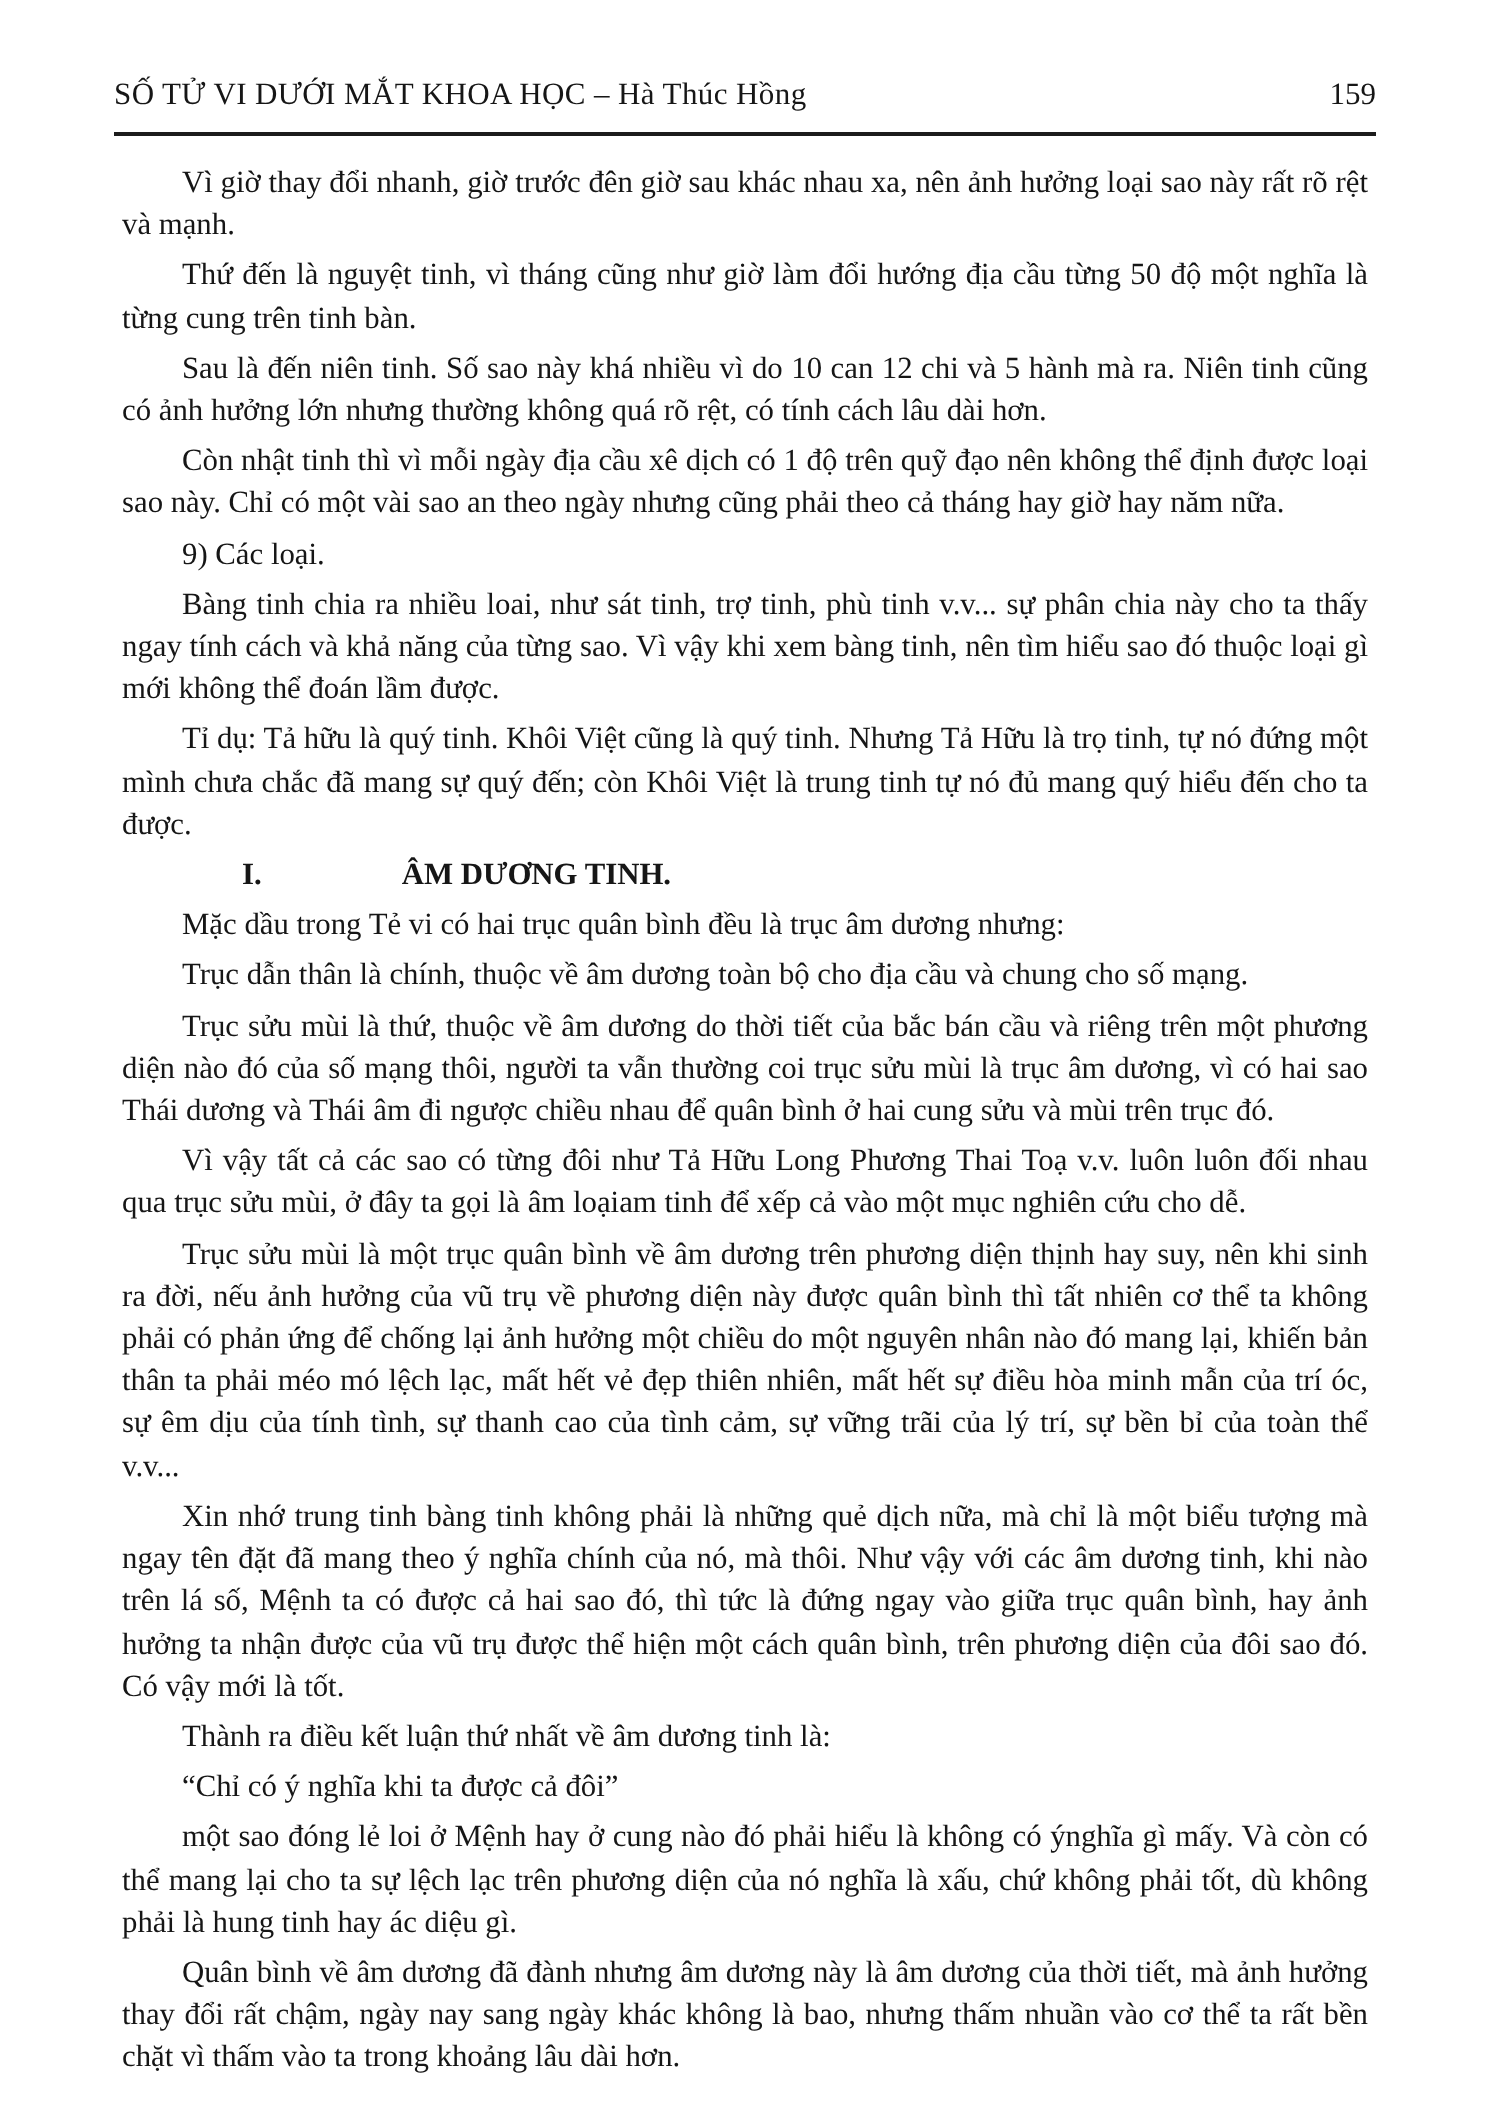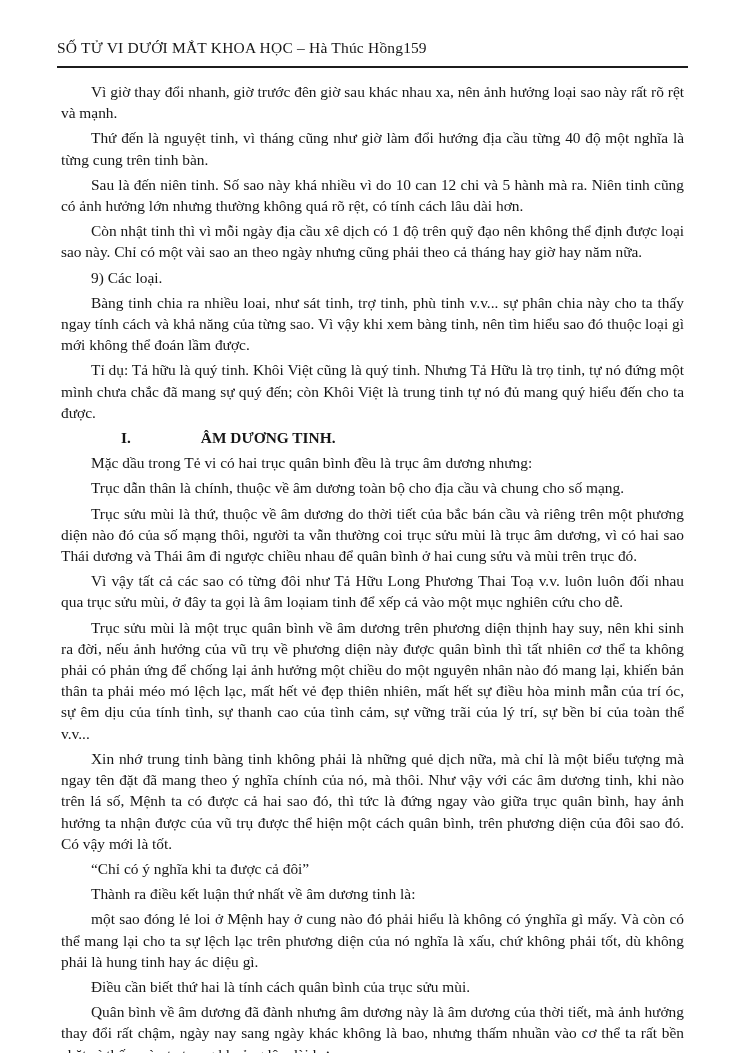--- a/index.html
+++ b/index.html
@@ -13,20 +13,21 @@
     box-sizing: border-box;
     background: #ffffff;
     font-family: "Liberation Serif", "DejaVu Serif", serif;
     color: #161616;
     padding: 38px 56px 0 57px;
     overflow: hidden;
     position: relative;
   }
   .running-header {
     display: flex;
+    justify-content: space-between;
     align-items: baseline;
     font-size: 15.5px;
     line-height: 20px;
     padding-bottom: 8px;
     border-bottom: 2px solid #1c1c1c;
   }
   .running-header .title {
     letter-spacing: 0.2px;
   }
   .body-text {
@@ -57,35 +58,34 @@
 
 <div class="page">
 
   <div class="running-header">
     <span class="title">SỐ TỬ VI DƯỚI MẮT KHOA HỌC – Hà Thúc Hồng</span>
     <span class="page-num">159</span>
   </div>
 
   <div class="body-text">
     <p>Vì giờ thay đổi nhanh, giờ trước đên giờ sau khác nhau xa, nên ảnh hưởng loại sao này rất rõ rệt và mạnh.</p>
-    <p>Thứ đến là nguyệt tinh, vì tháng cũng như giờ làm đổi hướng địa cầu từng 40 độ một nghĩa là từng cung trên tinh bàn.</p>
+    <p>Thứ đến là nguyệt tinh, vì tháng cũng như giờ làm đổi hướng địa cầu từng 50 độ một nghĩa là từng cung trên tinh bàn.</p>
     <p>Sau là đến niên tinh. Số sao này khá nhiều vì do 10 can 12 chi và 5 hành mà ra. Niên tinh cũng có ảnh hưởng lớn nhưng thường không quá rõ rệt, có tính cách lâu dài hơn.</p>
     <p>Còn nhật tinh thì vì mỗi ngày địa cầu xê dịch có 1 độ trên quỹ đạo nên không thể định được loại sao này. Chỉ có một vài sao an theo ngày nhưng cũng phải theo cả tháng hay giờ hay năm nữa.</p>
     <p>9)  Các loại.</p>
     <p>Bàng tinh chia ra nhiều loai, như sát tinh, trợ tinh, phù tinh v.v... sự phân chia này cho ta thấy ngay tính cách và khả năng của từng sao. Vì vậy khi xem bàng tinh, nên tìm hiểu sao đó thuộc loại gì mới không thể đoán lầm được.</p>
     <p>Tỉ dụ: Tả hữu là quý tinh. Khôi Việt cũng là quý tinh. Nhưng Tả Hữu là trọ tinh, tự nó đứng một mình chưa chắc đã mang sự quý đến; còn Khôi Việt là trung tinh tự nó đủ mang quý hiểu đến cho ta được.</p>
 
     <p class="section-heading"><span class="sec-num">I.</span><span class="sec-title">ÂM DƯƠNG TINH.</span></p>
 
     <p>Mặc dầu trong Tẻ vi có hai trục quân bình đều là trục âm dương nhưng:</p>
     <p>Trục dẫn thân là chính, thuộc về âm dương toàn bộ cho địa cầu và chung cho số mạng.</p>
     <p>Trục sửu mùi là thứ, thuộc về âm dương do thời tiết của bắc bán cầu và riêng trên một phương diện nào đó của số mạng thôi, người ta vẫn thường coi trục sửu mùi là trục âm dương, vì có hai sao Thái dương và Thái âm đi ngược chiều nhau để quân bình ở hai cung sửu và mùi trên trục đó.</p>
     <p>Vì vậy tất cả các sao có từng đôi như Tả Hữu Long Phương Thai Toạ v.v. luôn luôn đối nhau qua trục sửu mùi, ở đây ta gọi là âm loạiam tinh để xếp cả vào một mục nghiên cứu cho dễ.</p>
     <p>Trục sửu mùi là một trục quân bình về âm dương trên phương diện thịnh hay suy, nên khi sinh ra đời, nếu ảnh hưởng của vũ trụ về phương diện này được quân bình thì tất nhiên cơ thể ta không phải có phản ứng để chống lại ảnh hưởng một chiều do một nguyên nhân nào đó mang lại, khiến bản thân ta phải méo mó lệch lạc, mất hết vẻ đẹp thiên nhiên, mất hết sự điều hòa minh mẫn của trí óc, sự êm dịu của tính tình, sự thanh cao của tình cảm, sự vững trãi của lý trí, sự bền bỉ của toàn thể v.v...</p>
     <p>Xin nhớ trung tinh bàng tinh không phải là những quẻ dịch nữa, mà chỉ là một biểu tượng mà ngay tên đặt đã mang theo ý nghĩa chính của nó, mà thôi. Như vậy với các âm dương tinh, khi nào trên lá số, Mệnh ta có được cả hai sao đó, thì tức là đứng ngay vào giữa trục quân bình, hay ảnh hưởng ta nhận được của vũ trụ được thể hiện một cách quân bình, trên phương diện của đôi sao đó. Có vậy mới là tốt.</p>
+    <p>Thành ra điều kết luận thứ nhất về âm dương tinh là:</p>
     <p>“Chỉ có ý nghĩa khi ta được cả đôi”</p>
-    <p>Thành ra điều kết luận thứ nhất về âm dương tinh là:</p>
     <p>một sao đóng lẻ loi ở Mệnh hay ở cung nào đó phải hiểu là không có ýnghĩa gì mấy. Và còn có thể mang lại cho ta sự lệch lạc trên phương diện của nó nghĩa là xấu, chứ không phải tốt, dù không phải là hung tinh hay ác diệu gì.</p>
-    <p>Điều cần biết thứ hai là tính cách quân bình của trục sửu mùi.</p>
     <p>Quân bình về âm dương đã đành nhưng âm dương này là âm dương của thời tiết, mà ảnh hưởng thay đổi rất chậm, ngày nay sang ngày khác không là bao, nhưng thấm nhuần vào cơ thể ta rất bền chặt vì thấm vào ta trong khoảng lâu dài hơn.</p>
   </div>
 
 </div>
 
 </body></html>

